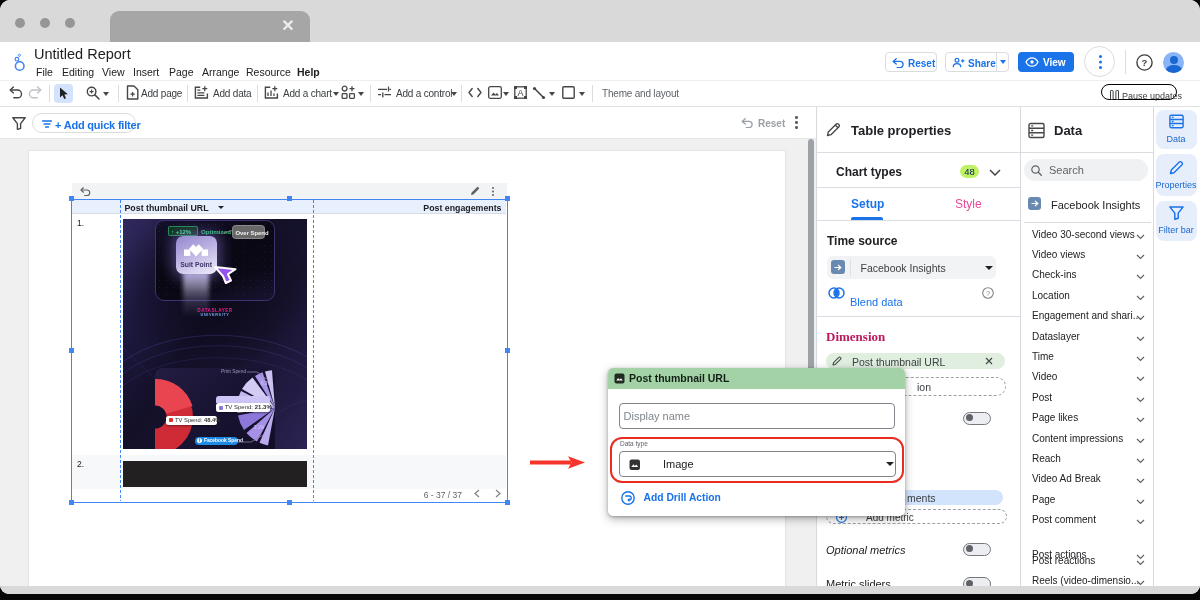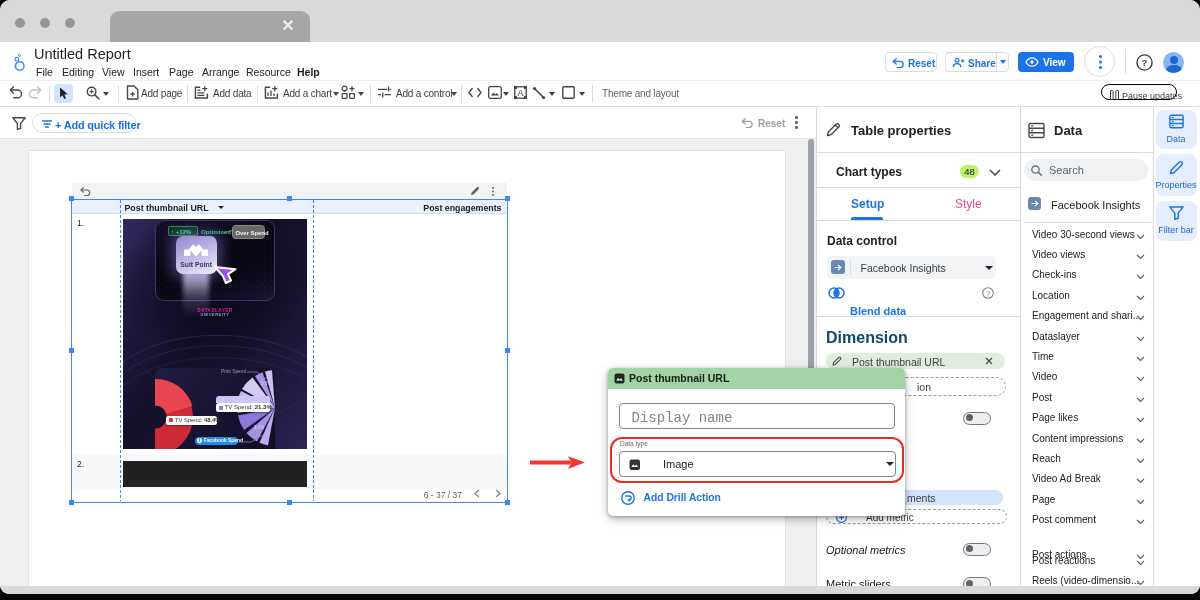--- a/index.html
+++ b/index.html
@@ -432,45 +432,45 @@
     <svg class="abs" style="left:172px;top:62px;" width="12" height="7" viewBox="0 0 12 7">
         <path d="M1 1 L6 6 L11 1" fill="none" stroke="#444746" stroke-width="1.5"></path>
       </svg>
     <div class="abs" style="left:0;top:79.5px;width:204px;height:1px;background:#dadce0;"></div>
 
     <div class="abs" style="left:34px;top:90px;font-size:12px;font-weight:bold;color:#1a73e8;">Setup</div>
     <div class="abs" style="left:34px;top:109.5px;width:32px;height:3px;background:#1a73e8;border-radius:2px 2px 0 0;"></div>
     <div class="abs" style="left:138px;top:90px;font-size:12px;color:#ec4899;">Style</div>
     <div class="abs" style="left:0;top:112.5px;width:204px;height:1px;background:#dadce0;"></div>
 
-    <div class="abs" style="left:10px;top:127px;font-size:12px;font-weight:bold;color:#202124;">Data control</div>
+    <div class="abs" style="left:10px;top:127px;font-size:12px;font-weight:bold;color:#202124;">Time source</div>
     <div class="abs" style="left:10px;top:149px;width:169px;height:23px;background:#f1f3f4;border-radius:6px;">
       <div class="abs" style="left:4px;top:4px;width:14px;height:14px;background:#6889b0;border-radius:3px;">
         <svg class="abs" style="left:3px;top:3.5px;" width="8" height="7" viewBox="0 0 8 7">
             <path d="M0.5 3.5 H6 M4 1 L6.8 3.5 L4 6" fill="none" stroke="#fff" stroke-width="1.2"></path>
           </svg>
       </div>
       <div class="abs" style="left:22.5px;top:3px;width:1px;height:17px;background:#dde0e3;"></div>
       <span class="abs" style="left:33.5px;top:6px;font-size:10.5px;color:#3c4043;">Facebook Insights</span>
       <div class="caret" style="left:158px;top:9.5px;border-left-width:4px;border-right-width:4px;border-top-width:4.5px;border-top-color:#202124;"></div>
     </div>
 
     <svg class="abs" style="left:11px;top:180px;" width="17" height="12" viewBox="0 0 17 12">
       <circle cx="6" cy="6" r="5" fill="none" stroke="#1a73e8" stroke-width="1.5"></circle>
       <circle cx="11" cy="6" r="5" fill="none" stroke="#1a73e8" stroke-width="1.5"></circle>
       <path d="M8.5 2 A5 5 0 0 1 8.5 10 A5 5 0 0 1 8.5 2" fill="#1a73e8"></path>
     </svg>
-    <span class="abs" style="left:33px;top:198px;font-size:11px;font-weight:bold;color:#1a73e8;text-align:center;">Blend data</span>
+    <span class="abs" style="left:33px;top:189px;font-size:11px;font-weight:normal;color:#1a73e8;text-align:center;">Blend data</span>
     <svg class="abs" style="left:165px;top:180px;" width="12" height="12" viewBox="0 0 12 12">
       <circle cx="6" cy="6" r="5.3" fill="none" stroke="#80868b" stroke-width="1.1"></circle>
       <text x="6" y="8.6" font-size="7.5" fill="#80868b" text-anchor="middle" font-family="Liberation Sans">?</text>
     </svg>
     <div class="abs" style="left:0;top:208.5px;width:204px;height:1px;background:#dadce0;"></div>
 
-    <div class="abs" style="left:9px;top:222px;font-size:16px;font-weight:bold;color:#0c4a6e;">Dimension</div>
+    <div class="abs" style="left:9px;top:222px;font-size:13px;font-weight:bold;color:#be185d;font-family:Liberation Serif, serif;">Dimension</div>
     <div class="abs" style="left:9px;top:245.5px;width:179px;height:16.5px;background:#dfeedf;border-radius:8.5px;">
       <svg class="abs" style="left:6px;top:3.5px;" width="10" height="10" viewBox="0 0 15 15">
         <path d="M1.5 13.5 L2.3 10 L10.3 2 A1.4 1.4 0 0 1 12.3 2 L13 2.7 A1.4 1.4 0 0 1 13 4.7 L5 12.7 Z" fill="none" stroke="#444746" stroke-width="1.6" stroke-linejoin="round"></path>
       </svg>
       <span class="abs" style="left:26px;top:3px;font-size:10.5px;color:#3c4043;">Post thumbnail URL</span>
       <svg class="abs" style="left:159px;top:4.5px;" width="8" height="8" viewBox="0 0 8 8">
           <path d="M1 1 L7 7 M7 1 L1 7" stroke="#444746" stroke-width="1.2"></path>
         </svg>
     </div>
 
@@ -606,21 +606,21 @@
   <div class="abs" style="left:608px;top:367.5px;width:297px;height:148.5px;z-index:20;background:#fff;border-radius:5px;box-shadow:0 3px 10px rgba(0,0,0,0.3), 0 1px 3px rgba(0,0,0,0.25);">
     <div class="abs" style="left:0;top:0;width:297px;height:21px;background:#a4d2a7;border-radius:5px 5px 0 0;">
       <svg class="abs" style="left:6px;top:5px;" width="11" height="11" viewBox="0 0 11 11">
         <rect x="0.5" y="0.5" width="10" height="10" rx="2" fill="#1f2a20"></rect>
         <path d="M2.2 7.6 L4.2 5 L5.6 6.7 L7 5.2 L8.8 7.6 Z" fill="#fff"></path>
       </svg>
       <span class="abs" style="left:21px;top:4px;font-size:10.5px;font-weight:bold;color:#122015;">Post thumbnail URL</span>
     </div>
 
     <div class="abs" style="left:10.5px;top:35.5px;width:276px;height:26px;border:1px solid #80868b;border-radius:4px;">
-      <span class="abs" style="left:12px;top:6px;font-size:14px;color:#80868b;font-family:Liberation Mono, monospace;">Display name</span>
+      <span class="abs" style="left:4px;top:6px;font-size:11px;color:#80868b;">Display name</span>
     </div>
 
     <span class="abs" style="left:12px;top:72.5px;font-size:6.5px;color:#5f6368;">Data type</span>
     <div class="abs" style="left:11px;top:83px;width:276.5px;height:26px;border:1px solid #80868b;border-radius:4px;">
       <svg class="abs" style="left:8.5px;top:7px;" width="11.5" height="11.5" viewBox="0 0 11 11">
         <rect x="0.5" y="0.5" width="10" height="10" rx="2" fill="#333"></rect>
         <path d="M2.2 7.6 L4.2 5 L5.6 6.7 L7 5.2 L8.8 7.6 Z" fill="#fff"></path>
       </svg>
       <span class="abs" style="left:43px;top:6px;font-size:11px;color:#202124;">Image</span>
       <div class="caret" style="left:266px;top:10.5px;border-left-width:4px;border-right-width:4px;border-top-width:4.5px;border-top-color:#202124;"></div>

